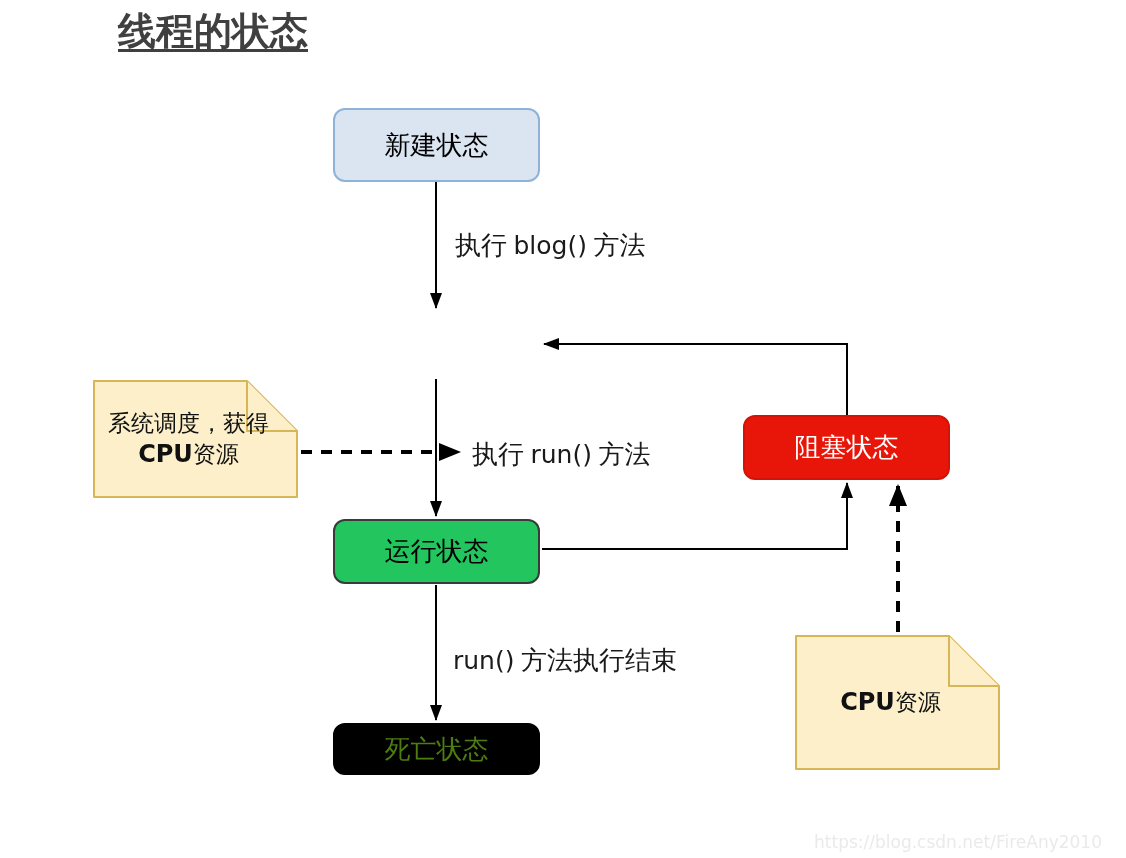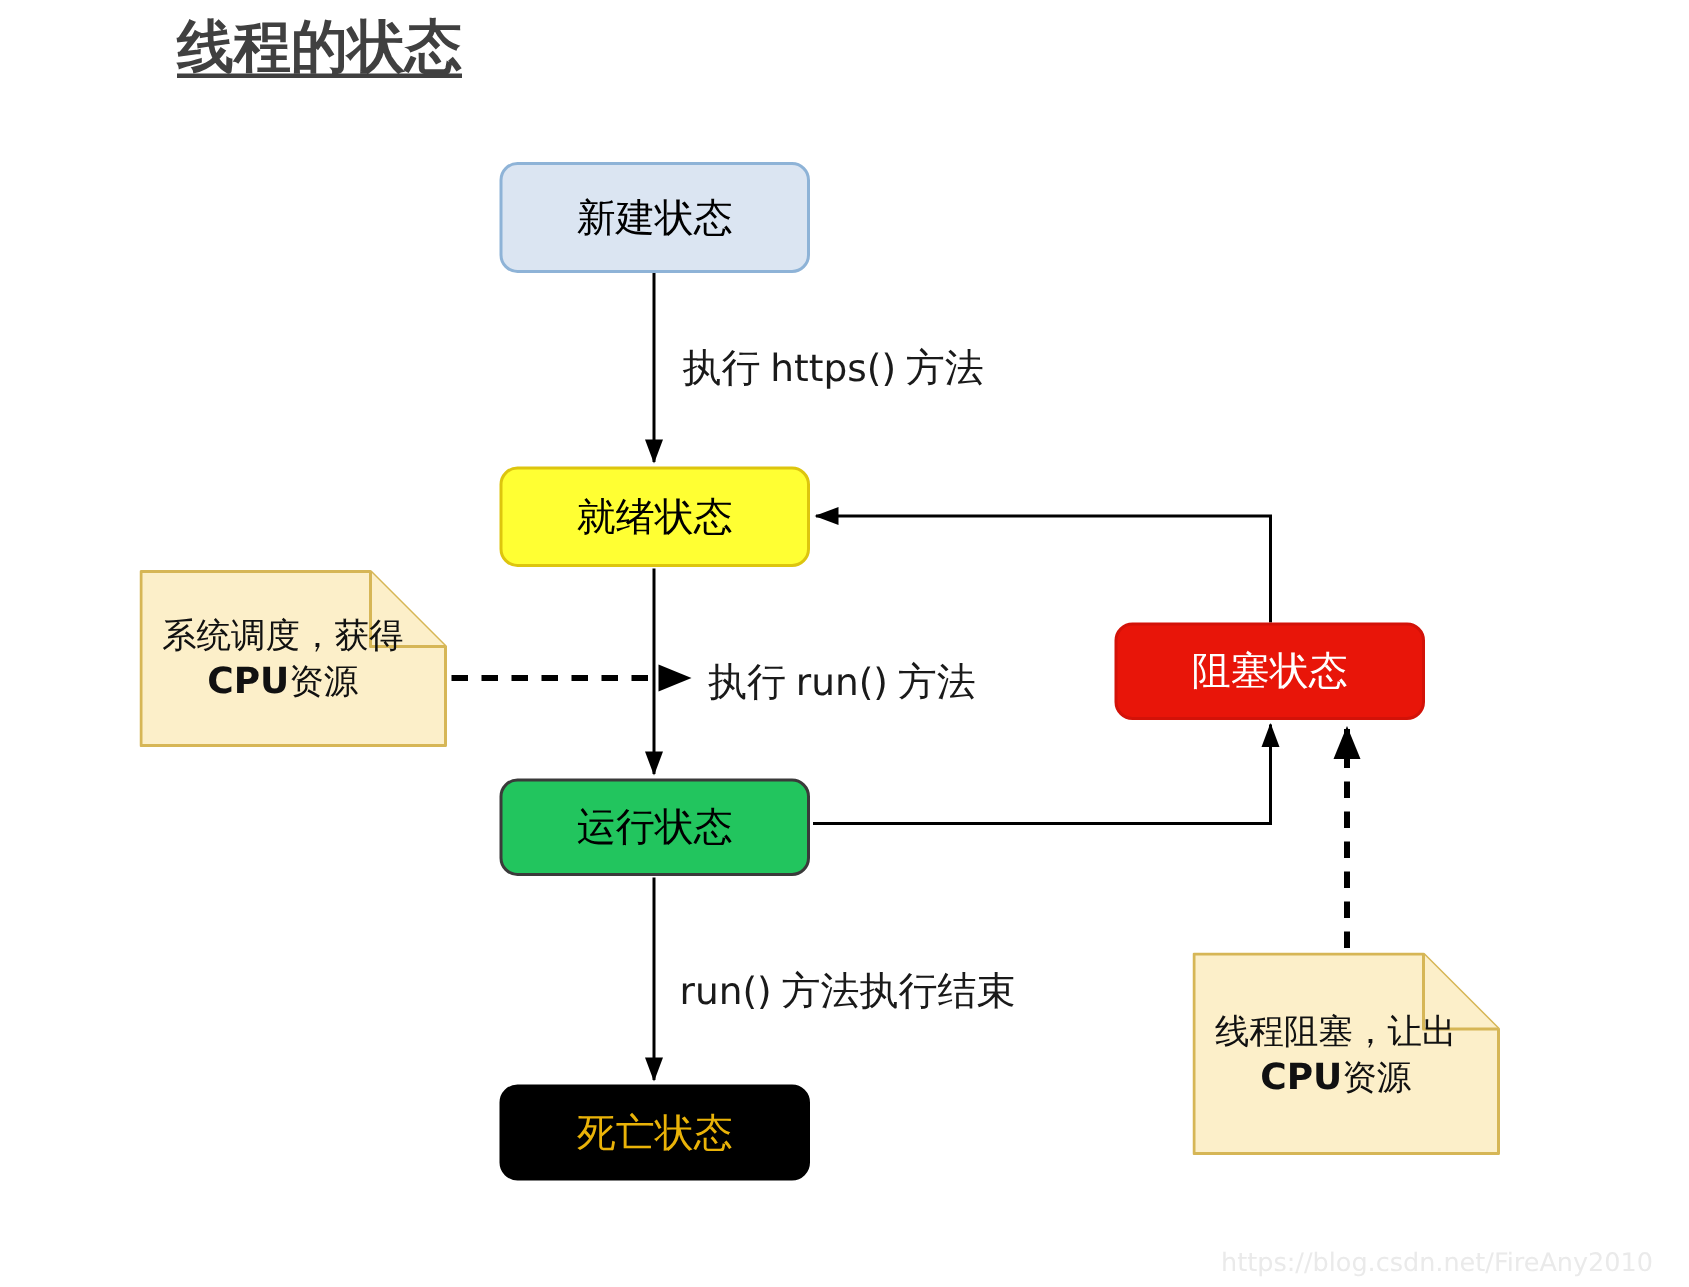--- a/index.html
+++ b/index.html
@@ -31,21 +31,21 @@
     width: 207px; height: 65px;
     border-radius: 12px;
     display: flex; align-items: center; justify-content: center;
     font-size: 26px; color: #000;
     box-sizing: border-box;
   }
   .node-new     { left: 333px; top: 108px; height: 74px; background: #dbe5f2; border: 2px solid #8eb3d7; justify-content: center; }
   .node-ready   { left: 333px; top: 311px; height: 67px; background: #ffff33; border: 2px solid #ddc50e; }
   .node-running { left: 333px; top: 519px; background: #22c55e; border: 2px solid #3a3a3a; }
   .node-blocked { left: 743px; top: 415px; background: #e81509; border: 2px solid #d31208; color: #ffffff; }
-  .node-dead    { left: 333px; top: 723px; height: 64px; background: #000000; border: 2px solid #000000; color: #eab308; }
+  .node-dead    { left: 333px; top: 723px; height: 52px; background: #000000; border: 2px solid #000000; color: #4d7c0f; }
 
   
   .edge-label {
     position: absolute;
     font-size: 26px; color: #1a1a1a;
     white-space: nowrap;
   }
   .edge-label .code, .latin {
     font-family: "DejaVu Sans", "Liberation Sans", sans-serif;
     font-size: 25px;
@@ -97,35 +97,32 @@
     <path d="M436,585 L436,720" stroke="#000" stroke-width="2" fill="none" marker-end="url(#arrow)"></path>
     <path d="M847,415 L847,344 L544,344" stroke="#000" stroke-width="2" fill="none" marker-end="url(#arrow)"></path>
     <path d="M542,549 L847,549 L847,483" stroke="#000" stroke-width="2" fill="none" marker-end="url(#arrow)"></path>
     <path d="M301,452 L459,452" stroke="#000" stroke-width="4" stroke-dasharray="11 9" fill="none" marker-end="url(#arrowBig)"></path>
     <path d="M898,632 L898,486" stroke="#000" stroke-width="4" stroke-dasharray="11 9" fill="none" marker-end="url(#arrowBig)"></path>
   </svg>
 
   <div class="node node-new">
     <span>新建状态</span>
   </div>
-  <div class="node node-ready">
-    <span>就绪状态</span>
-  </div>
   <div class="node node-running">
     <span>运行状态</span>
   </div>
   <div class="node node-blocked">
     <span>阻塞状态</span>
   </div>
   <div class="node node-dead">
     <span>死亡状态</span>
   </div>
 
   <div class="edge-label lbl-start">
-    <span class="cjk">执行 </span><span class="code">https()</span><span class="cjk"> 方法</span>
+    <span class="cjk">执行 </span><span class="code">blog()</span><span class="cjk"> 方法</span>
   </div>
   <div class="edge-label lbl-run">
     <span class="cjk">执行 </span><span class="code">run()</span><span class="cjk"> 方法</span>
   </div>
   <div class="edge-label lbl-end">
     <span class="code">run()</span><span class="cjk"> 方法执行结束</span>
   </div>
 
   <div class="note note-left">
     <svg width="205" height="118" viewBox="0 0 205 118" aria-hidden="true">
@@ -137,20 +134,19 @@
       <span><span class="latin">CPU</span><span>资源</span></span>
     </div>
   </div>
 
   <div class="note note-right">
     <svg width="205" height="135" viewBox="0 0 205 135" aria-hidden="true">
       <path d="M1,1 L154,1 L204,51 L204,134 L1,134 Z" fill="#fcefc9" stroke="#d6b656" stroke-width="2" stroke-linejoin="round"></path>
       <path d="M154,1 L154,51 L204,51" fill="#fcefc9" stroke="#d6b656" stroke-width="2" stroke-linejoin="round"></path>
     </svg>
     <div class="note-text">
-      <span>线程阻塞，让出</span>
       <span><span class="latin">CPU</span><span>资源</span></span>
     </div>
   </div>
 
   <div class="watermark">https://blog.csdn.net/FireAny2010</div>
 
 </div>
 
 </body></html>

